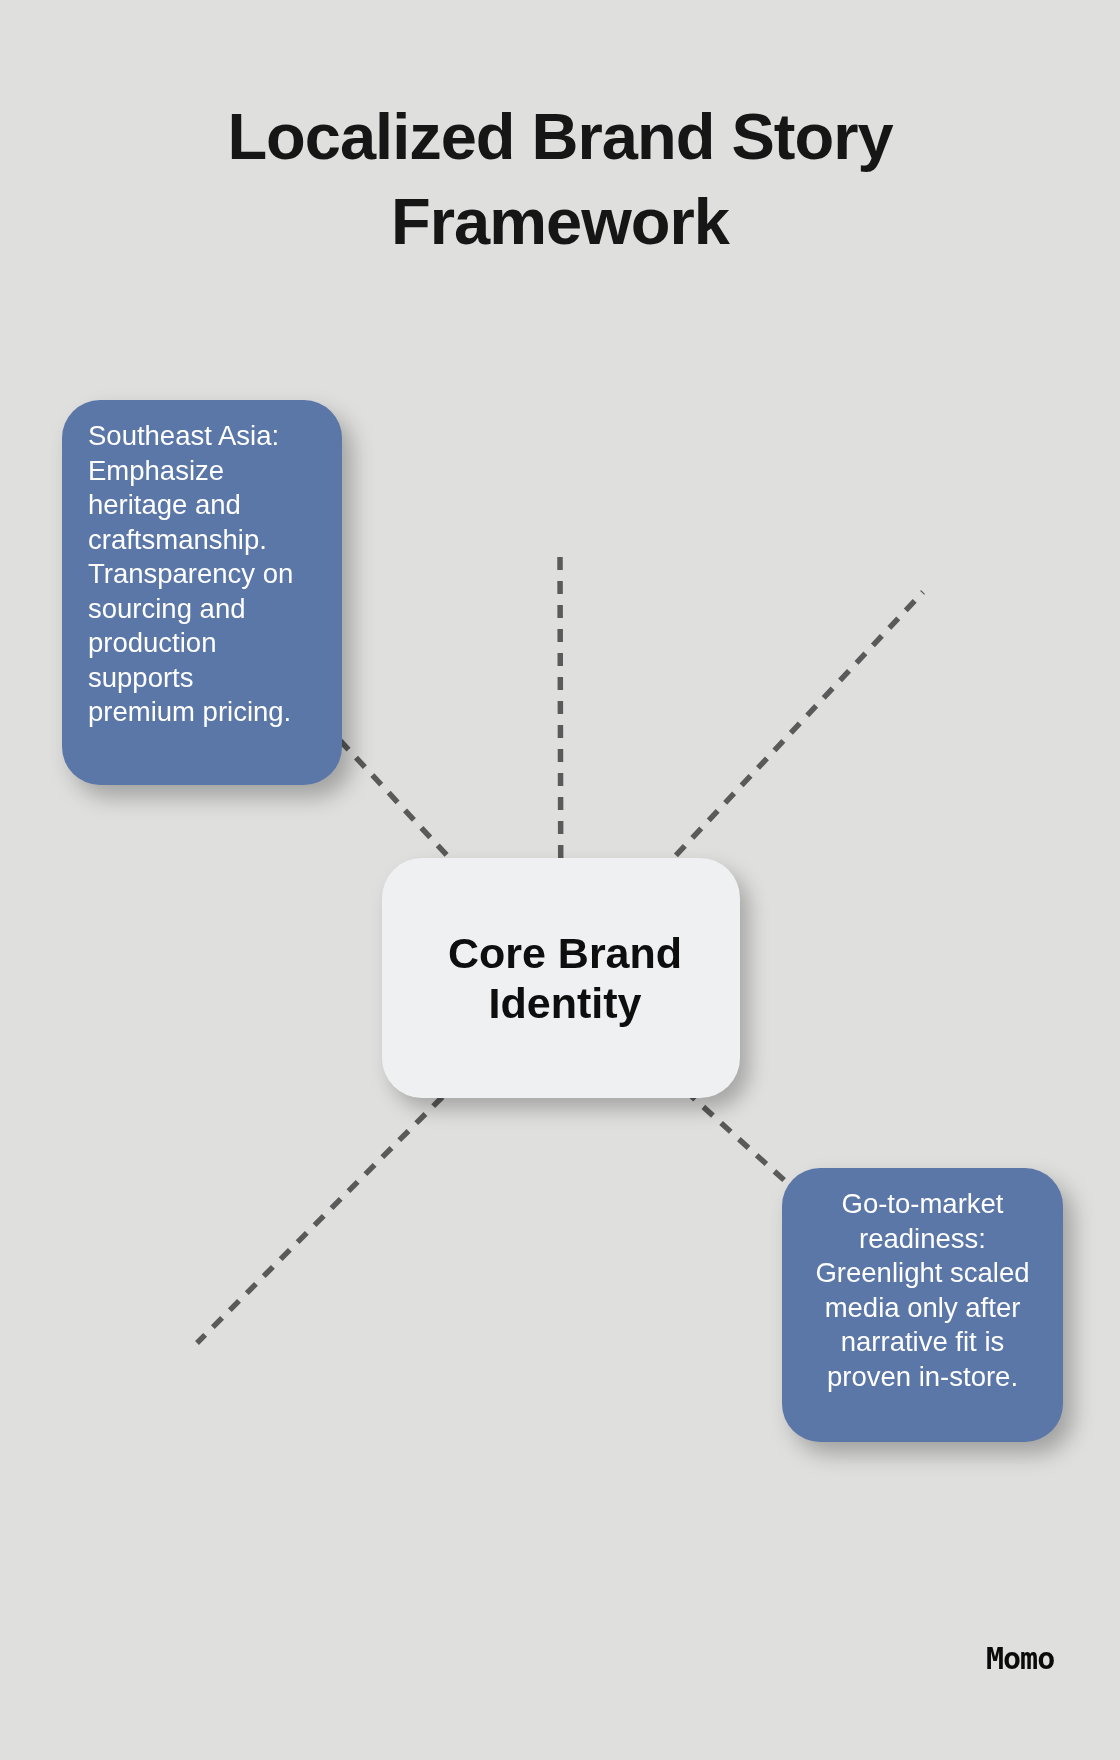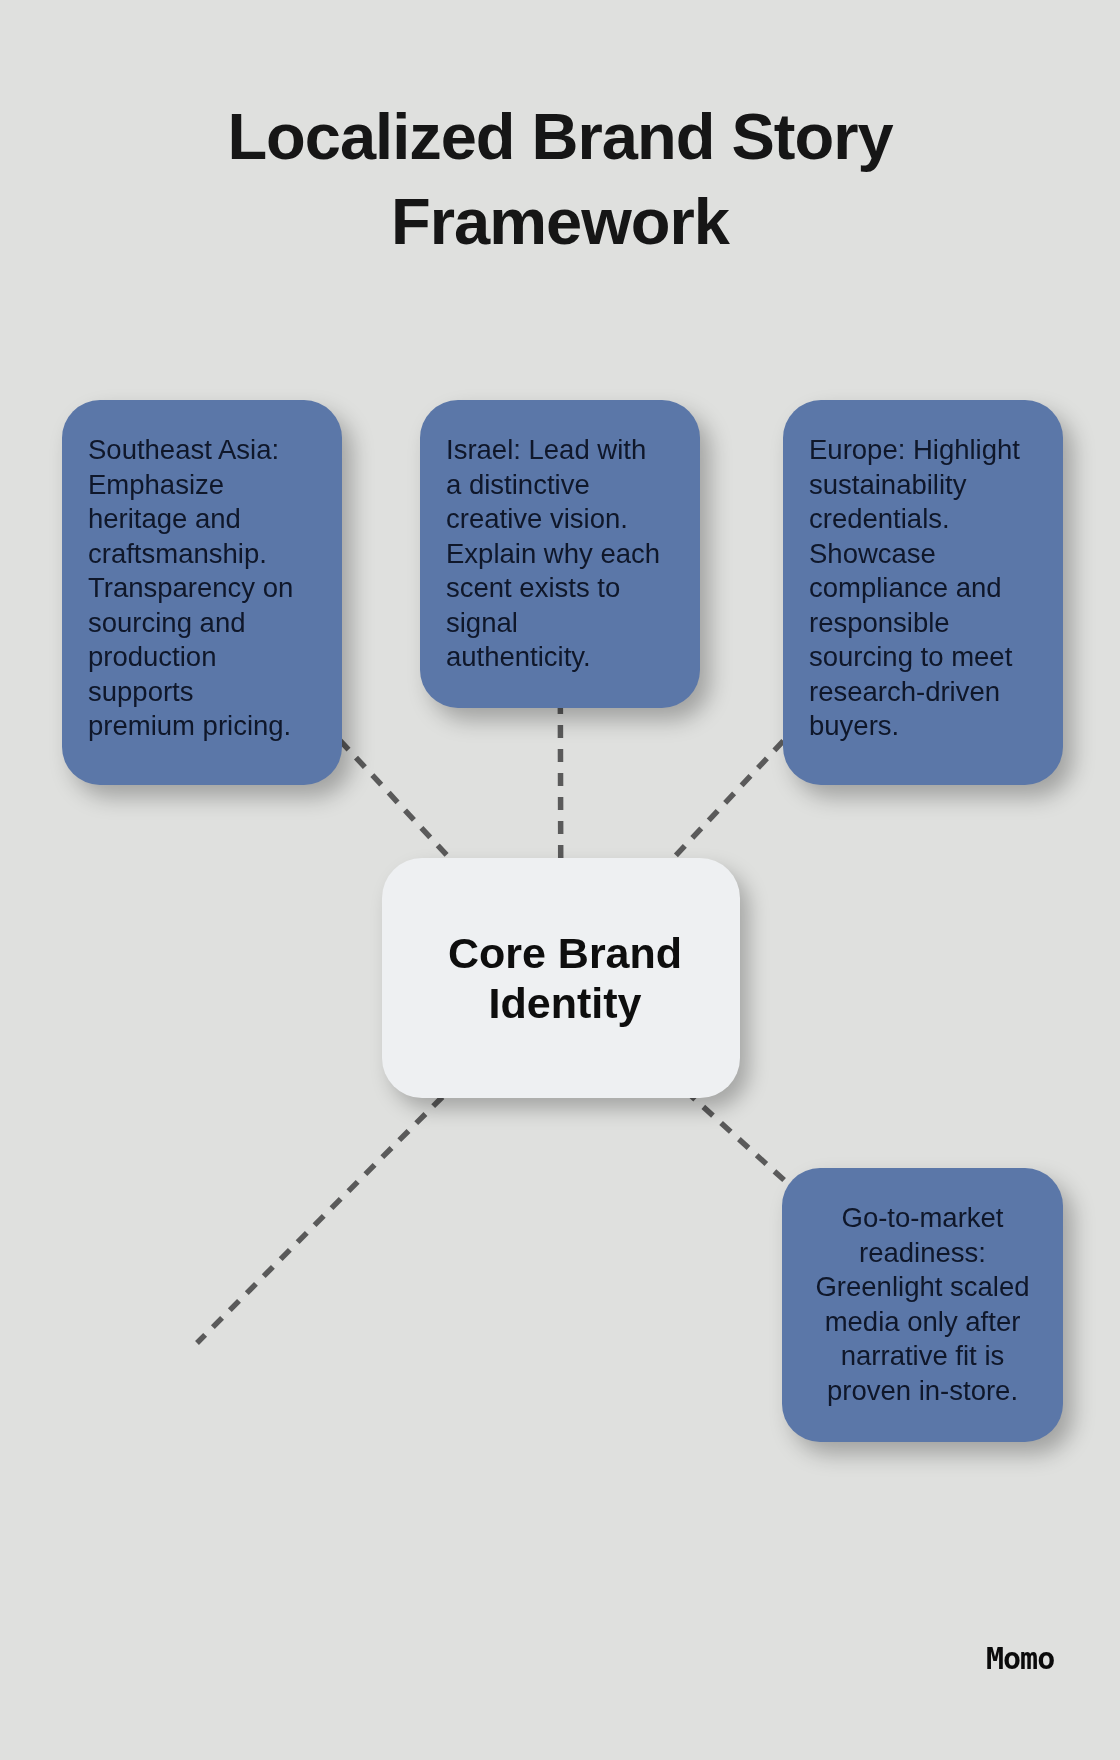--- a/index.html
+++ b/index.html
@@ -35,22 +35,22 @@
     stroke: #5a5a5a;
     stroke-width: 5.5;
     stroke-dasharray: 13 11;
     fill: none;
   }
   .card {
     position: absolute;
     box-sizing: border-box;
     border-radius: 38px;
     background: #5b77a8;
-    color: #0f172a;
-    padding: 33px 26px;
+    color: #ffffff;
+    padding: 19px 26px;
     font-size: 27.5px;
     line-height: 34.5px;
     white-space: pre-line;
     box-shadow: 10px 12px 22px rgba(0,0,0,0.28);
     z-index: 2;
   }
   .card-tl { left: 62px;  top: 400px;  width: 280px; height: 385px; }
   .card-tm { left: 420px; top: 400px;  width: 280px; height: 308px; }
   .card-tr { left: 783px; top: 400px;  width: 280px; height: 385px; }
   .card-bl { left: 58px;  top: 1168px; width: 278px; height: 350px; }
@@ -105,37 +105,21 @@
   <div class="card card-tl">Southeast Asia:
 Emphasize
 heritage and
 craftsmanship.
 Transparency on
 sourcing and
 production
 supports
 premium pricing.</div>
 
-  <div class="card card-tm">Israel: Lead with
-a distinctive
-creative vision.
-Explain why each
-scent exists to
-signal
-authenticity.</div>
 
-  <div class="card card-tr">Europe: Highlight
-sustainability
-credentials.
-Showcase
-compliance and
-responsible
-sourcing to meet
-research-driven
-buyers.</div>
 
   <div class="card-center">Core Brand
 Identity</div>
 
 
   <div class="card card-br">Go-to-market
 readiness:
 Greenlight scaled
 media only after
 narrative fit is

